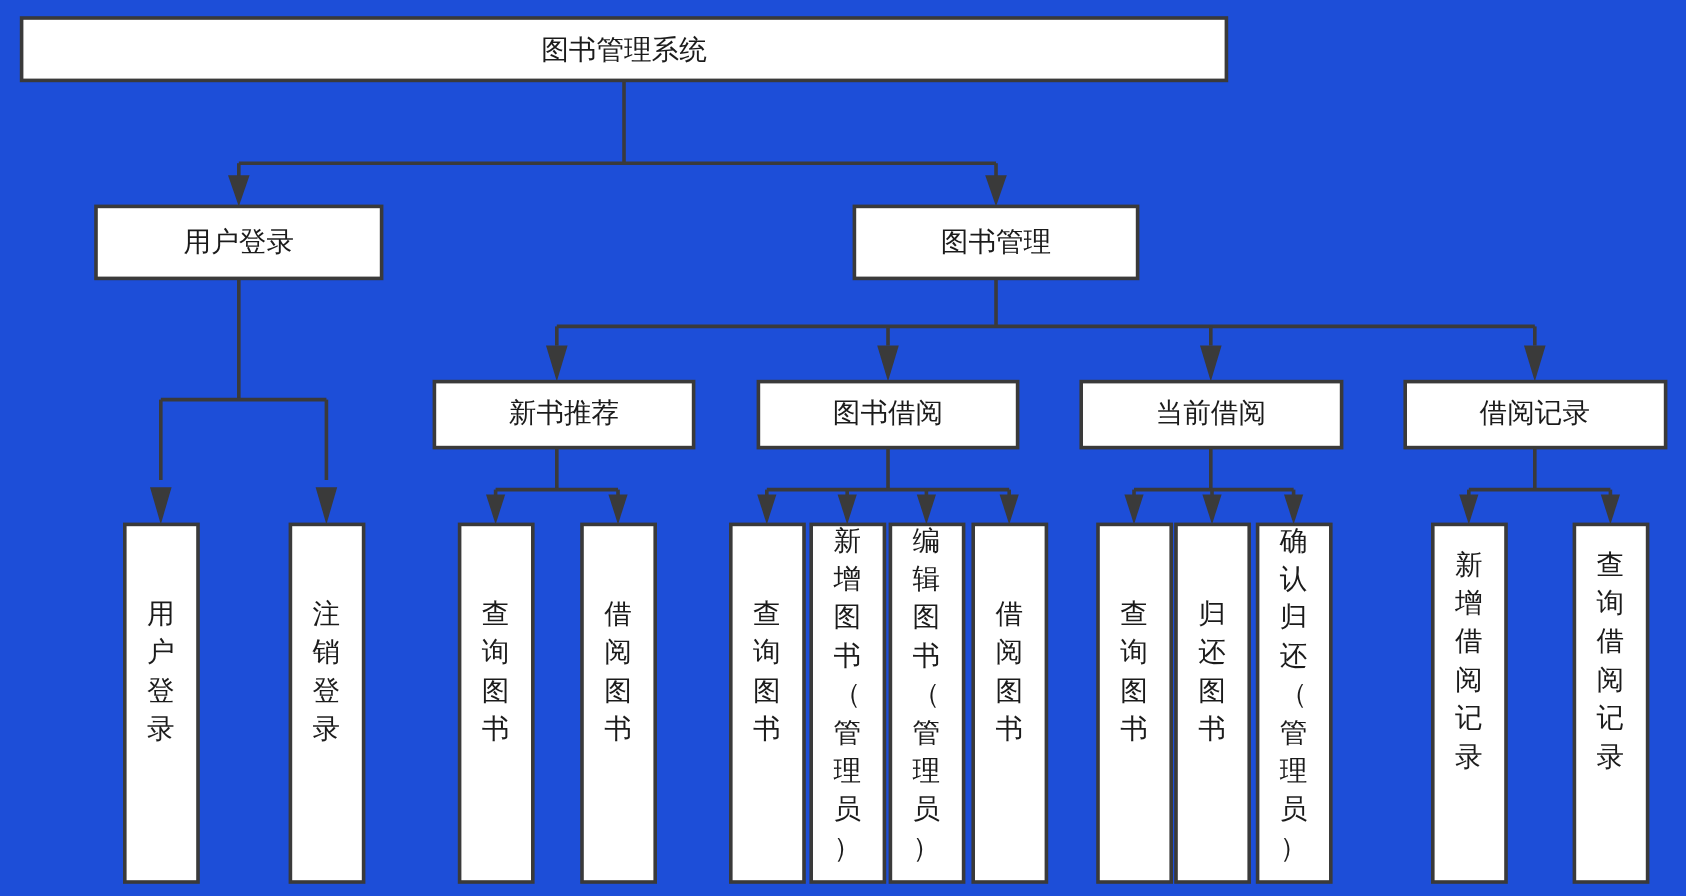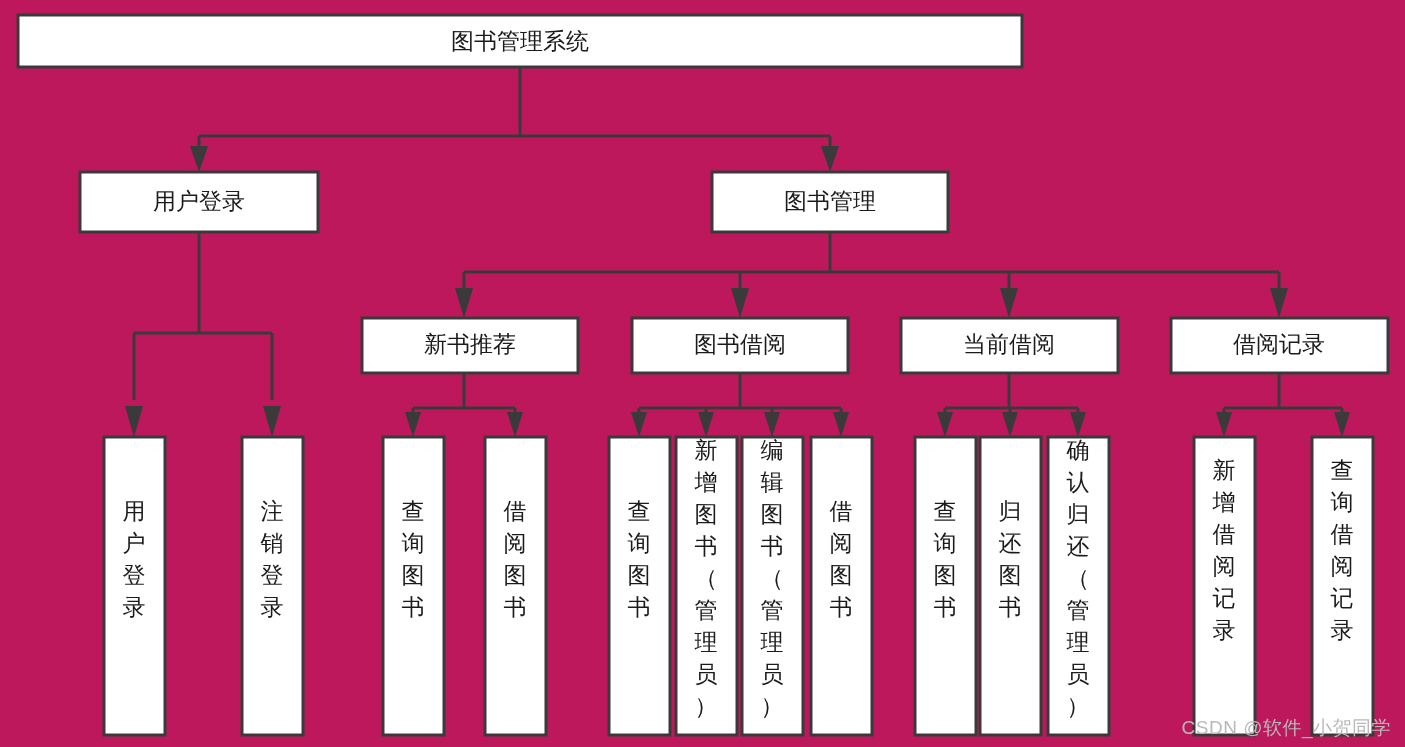--- a/index.html
+++ b/index.html
@@ -8,21 +8,21 @@
     padding: 0;
     background: #ffffff;
   }
   body {
     font-family: "Liberation Sans", "DejaVu Sans", sans-serif;
   }
   #diagram-root {
     position: relative;
     width: 1405px;
     height: 747px;
-    background: #be185d;
+    background: #1d4ed8;
     overflow: hidden;
   }
   svg#tree-svg {
     position: absolute;
     left: 0;
     top: 0;
     width: 1405px;
     height: 747px;
   }
   .node-rect {
@@ -228,14 +228,13 @@
       <rect class="node-rect" x="1194" y="437" width="61" height="298"></rect>
       <text class="node-label-v" x="1224" y="478"><tspan x="1224" dy="0">新</tspan><tspan x="1224" dy="32">增</tspan><tspan x="1224" dy="32">借</tspan><tspan x="1224" dy="32">阅</tspan><tspan x="1224" dy="32">记</tspan><tspan x="1224" dy="32">录</tspan></text>
     </g>
     <g>
       <rect class="node-rect" x="1312" y="437" width="61" height="298"></rect>
       <text class="node-label-v" x="1342" y="478"><tspan x="1342" dy="0">查</tspan><tspan x="1342" dy="32">询</tspan><tspan x="1342" dy="32">借</tspan><tspan x="1342" dy="32">阅</tspan><tspan x="1342" dy="32">记</tspan><tspan x="1342" dy="32">录</tspan></text>
     </g>
 
   </svg>
 
-  <div class="watermark">CSDN @软件_小贺同学</div>
 </div>
 
 </body></html>

